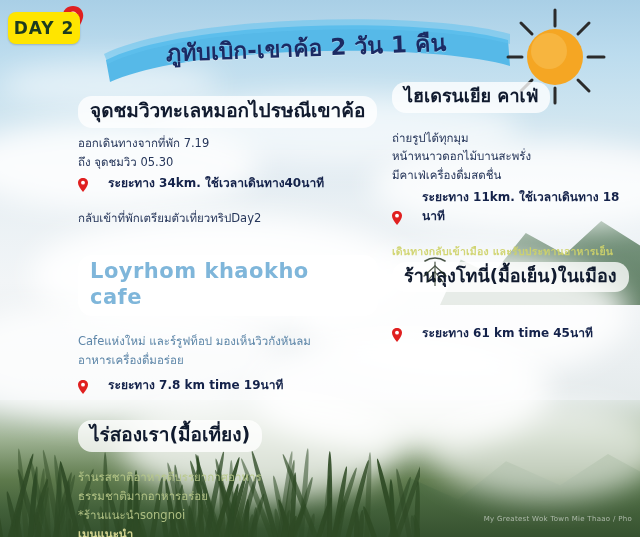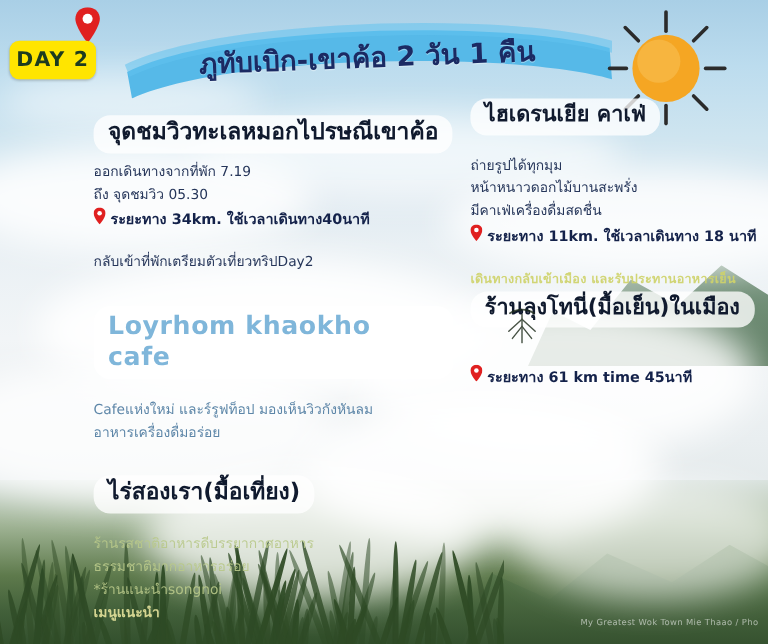--- a/index.html
+++ b/index.html
@@ -47,21 +47,21 @@
     position:absolute;left:380px;top:430px;width:300px;height:120px;
     background:linear-gradient(to bottom,#6d8f5c,#2f4a2a);
     clip-path:polygon(0% 100%,10% 40%,26% 58%,42% 26%,60% 46%,76% 20%,92% 42%,100% 30%,100% 100%);
   }
   
   .grass{position:absolute;left:0;bottom:0;width:420px;height:120px;overflow:hidden;}
   .blade{position:absolute;bottom:-10px;width:5px;background:#2e4a25;border-radius:50% 50% 0 0;transform-origin:bottom center;}
 
   
   .day-badge{
-    position:absolute;left:8px;top:34px;width:72px;height:32px;
+    position:absolute;left:8px;top:12px;width:72px;height:32px;
     background:#ffe500;border-radius:8px;
     display:flex;align-items:center;justify-content:center;
     font-weight:bold;font-size:17px;color:#1d3b1f;letter-spacing:1px;
     box-shadow:0 1px 2px rgba(0,0,0,.18);
   }
   .pin-red{
     position:absolute;left:62px;top:6px;width:22px;height:30px;
   }
 
   
@@ -101,21 +101,21 @@
 
   .body-line{
     font-size:11.5px;color:#26365a;line-height:1.55;
     margin:0 0 1px 0;
   }
   .body-line.greenish{color:#b9c98a;opacity:.9;}
   .body-line.blue-soft{color:#5d86a8;}
   .body-line.cream{color:#e2e09a;font-weight:bold;opacity:.92;}
 
   .dist{
-    display:flex;align-items:flex-start;gap:4px;
+    display:flex;align-items:flex-end;gap:20px;
     font-size:12px;font-weight:bold;color:#14224a;
     margin-top:6px;
   }
   .dist.inline{margin-top:2px;}
   .spacer-sm{height:10px;}
   .spacer-md{height:18px;}
   .spacer-lg{height:26px;}
 
   .pin-sm{flex:0 0 auto;width:10px;height:14px;}
 
@@ -315,20 +315,27 @@
       <div class="body-line">กลับเข้าที่พักเตรียมตัวเที่ยวทริปDay2</div>
     </div>
 
     <div class="spacer-lg"></div>
 
     <div>
       <div class="heading h-cafe">Loyrhom khaokho cafe</div>
       <div class="spacer-sm"></div>
       <div class="body-line blue-soft">Cafeแห่งใหม่ และร์รูฟท็อป มองเห็นวิวกังหันลม</div>
       <div class="body-line blue-soft">อาหารเครื่องดื่มอร่อย</div>
+      <div class="dist">
+        <svg class="pin-sm" viewBox="0 0 10 14">
+          <path d="M5 0C2.2 0 0 2.1 0 4.7 0 8.2 5 14 5 14s5-5.8 5-9.3C10 2.1 7.8 0 5 0z" fill="#e02020"></path>
+          <circle cx="5" cy="4.7" r="1.9" fill="#ffffff"></circle>
+        </svg>
+        <span>ระยะทาง 7.8 km time 19นาที</span>
+      </div>
     </div>
 
     <div class="spacer-lg"></div>
 
     <div>
       <div class="heading h-lg">ไร่สองเรา(มื้อเที่ยง)</div>
       <div class="spacer-sm"></div>
       <div class="body-line greenish">ร้านรสชาติอาหารดีบรรยากาศอาหาร</div>
       <div class="body-line greenish">ธรรมชาติมากอาหารอร่อย</div>
       <div class="body-line greenish">*ร้านแนะนำsongnoi</div>

